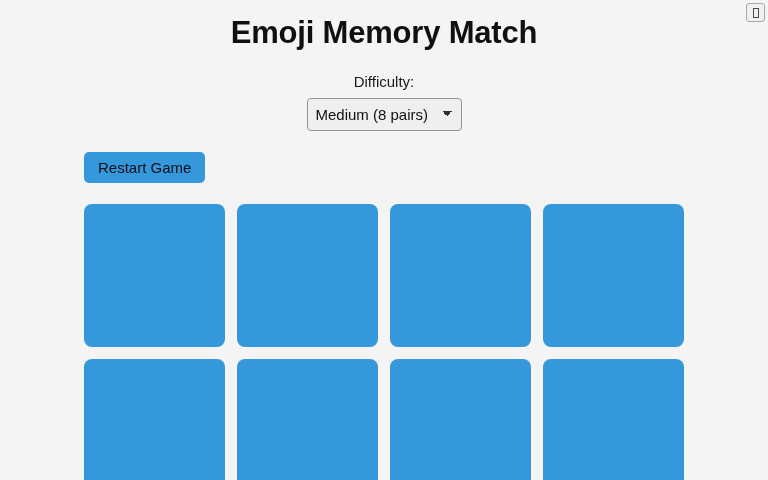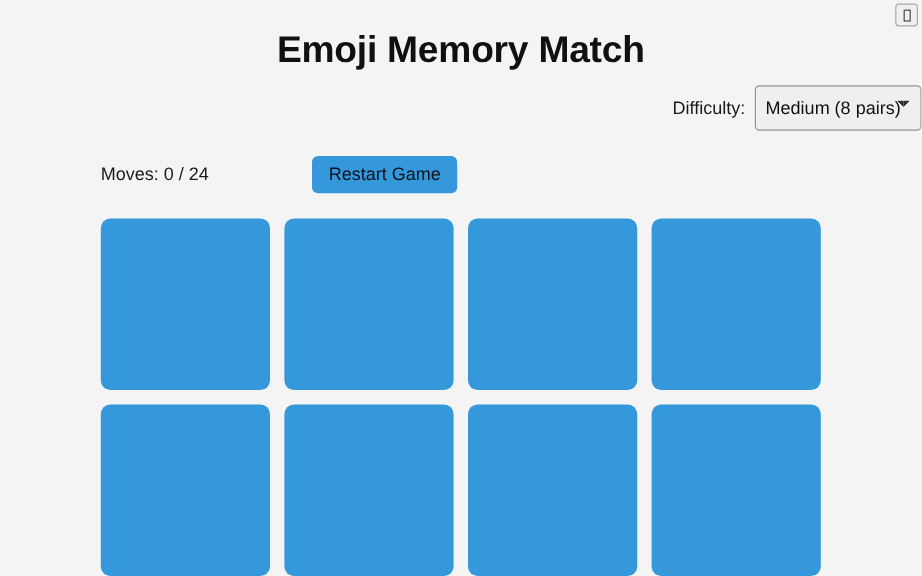--- a/index.html
+++ b/index.html
@@ -37,50 +37,51 @@
     display: inline-block;
     width: 6px;
     height: 10px;
     border: 1px solid #4a4a4a;
     box-sizing: border-box;
   }
 
   
   .page-title {
     margin: 0;
-    padding-top: 21px;
+    padding-top: 12px;
     text-align: center;
     font-size: 31px;
     font-weight: bold;
     letter-spacing: -0.2px;
     line-height: 42px;
     color: #101010;
   }
 
   
   .difficulty-row {
-    margin-top: 8px;
+    margin-top: 19px;
     display: flex;
     align-items: center;
-    justify-content: flex-end;
+    justify-content: center;
     gap: 8px;
+    flex-direction: column;
   }
   .difficulty-label {
     font-size: 15px;
     color: #1a1a1a;
   }
   .difficulty-select {
     font-family: "Liberation Sans", sans-serif;
     font-size: 15px;
     color: #111;
     background: #efefef;
     border: 1px solid #949494;
     border-radius: 4px;
-    padding: 3px 16px 3px 8px;
-    height: 38px;
+    padding: 3px 32px 3px 8px;
+    height: 33px;
     box-sizing: border-box;
     cursor: pointer;
     appearance: none;
     -webkit-appearance: none;
     background-image:
       linear-gradient(45deg, transparent 50%, #303030 50%),
       linear-gradient(135deg, #303030 50%, transparent 50%);
     background-position:
       calc(100% - 14px) 12px,
       calc(100% - 9px) 12px;
@@ -149,21 +150,20 @@
 <h1 class="page-title">Emoji Memory Match</h1>
 
 <div class="difficulty-row">
   <span class="difficulty-label">Difficulty:</span>
   <select class="difficulty-select">
     <option>Medium (8 pairs)</option>
   </select>
 </div>
 
 <div class="stats-row">
-  <span class="stat stat-moves">Moves: 0 / 24</span>
   <button class="restart-button">Restart Game</button>
 </div>
 
 <div class="card-grid">
     <div class="card"></div>
     <div class="card"></div>
     <div class="card"></div>
     <div class="card"></div>
     <div class="card"></div>
     <div class="card"></div>

